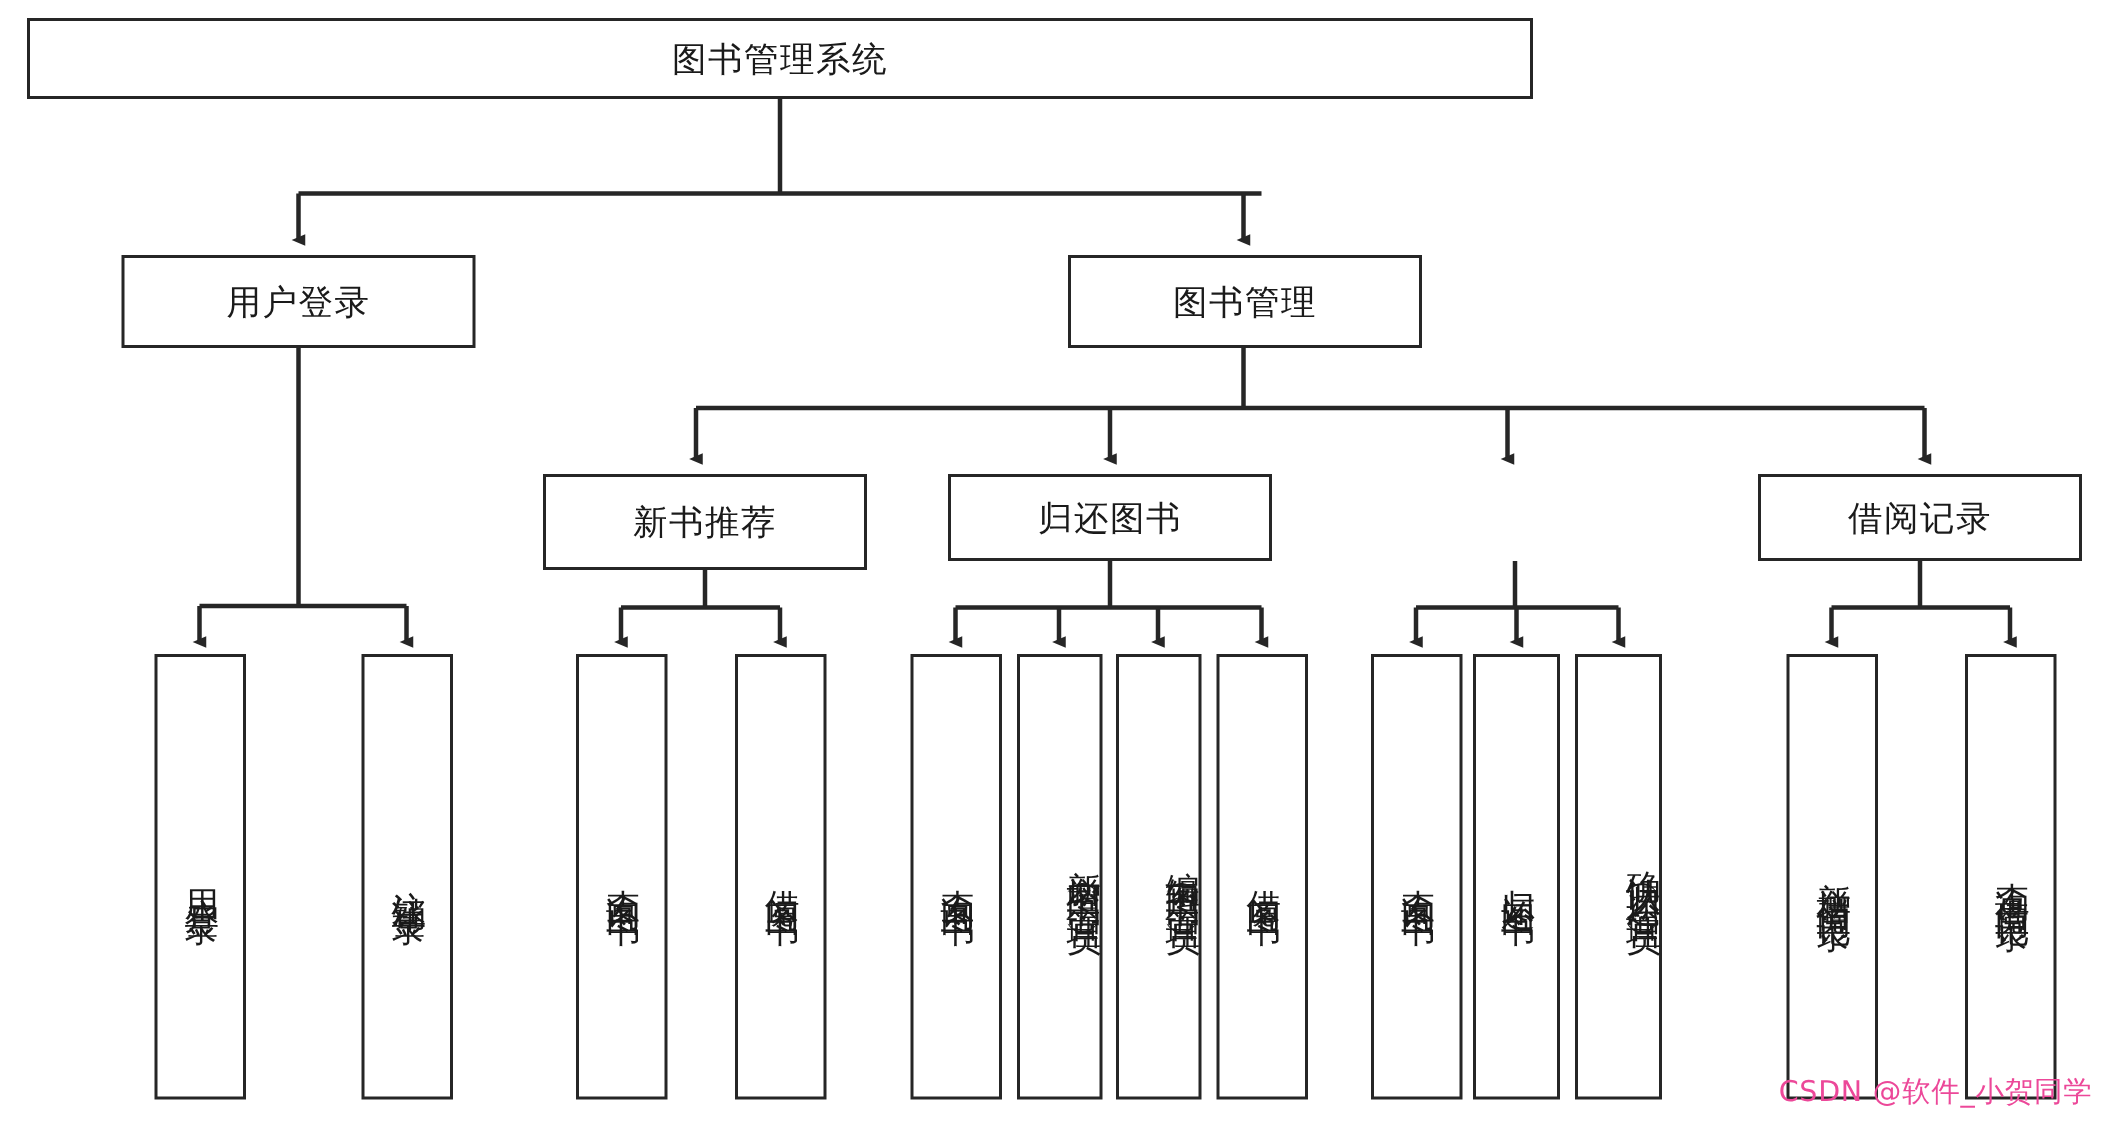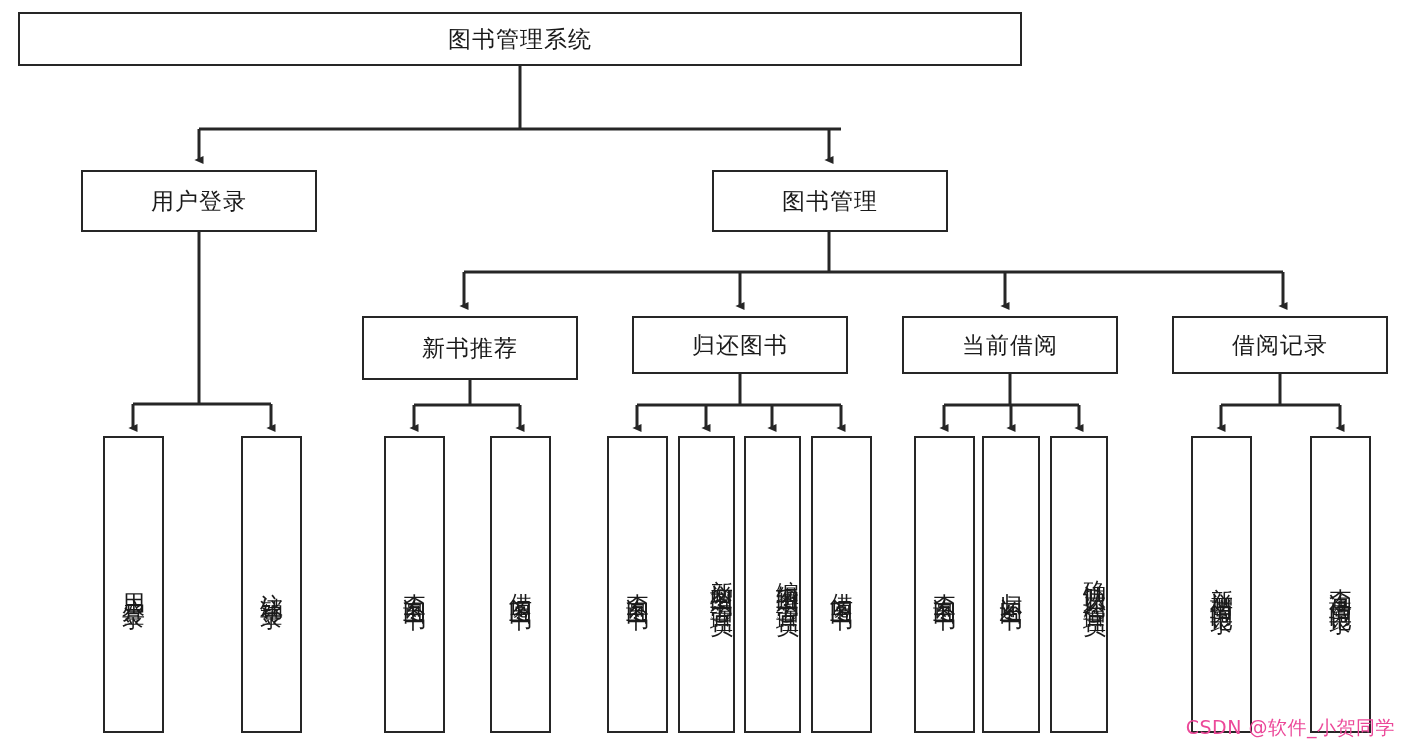--- a/index.html
+++ b/index.html
@@ -129,23 +129,20 @@
   <div class="node h" style="left:712px; top:170px; width:236px; height:62px;">
     <span class="txt">图书管理</span>
   </div>
 
   <div class="node h" style="left:362px; top:316px; width:216px; height:64px;">
     <span class="txt">新书推荐</span>
   </div>
   <div class="node h" style="left:632px; top:316px; width:216px; height:58px;">
     <span class="txt">归还图书</span>
   </div>
-  <div class="node h" style="left:902px; top:316px; width:216px; height:58px;">
-    <span class="txt">当前借阅</span>
-  </div>
   <div class="node h" style="left:1172px; top:316px; width:216px; height:58px;">
     <span class="txt">借阅记录</span>
   </div>
 
   <div class="node v" style="left:103px; top:436px; width:61px; height:297px;">
     <span class="txt">用户登录</span>
   </div>
   <div class="node v" style="left:241px; top:436px; width:61px; height:297px;">
     <span class="txt">注销登录</span>
   </div>

